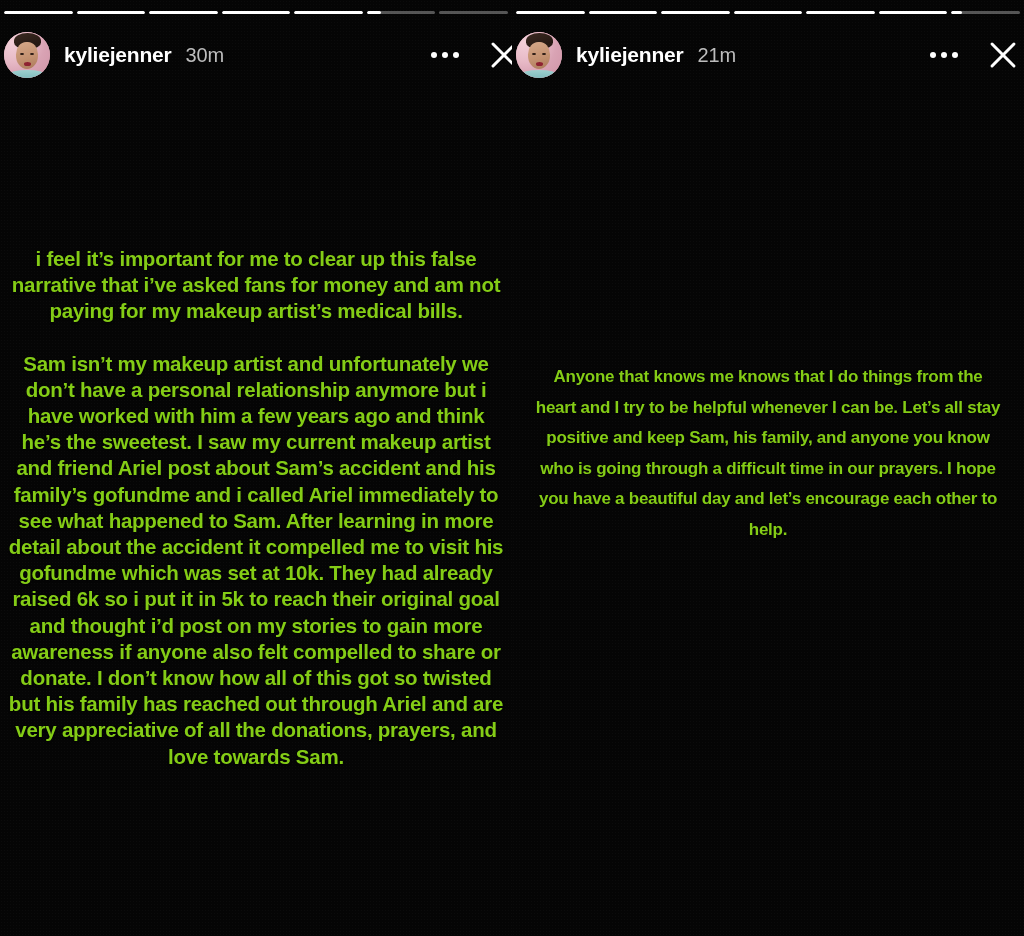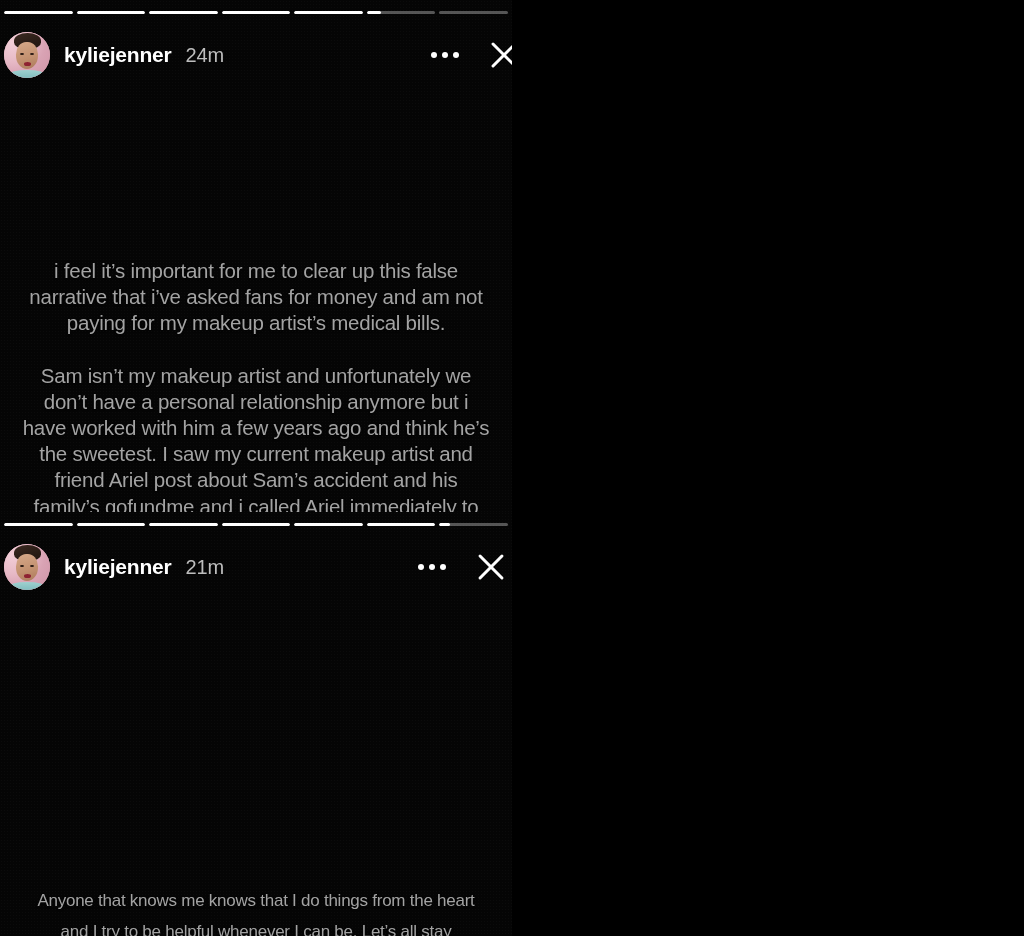--- a/index.html
+++ b/index.html
@@ -15,21 +15,21 @@
     font-family: "Liberation Sans", sans-serif;
     -webkit-font-smoothing: antialiased;
   }
 
   .stories-viewer {
     position: relative;
     width: 841px;
     height: 936px;
     background: #000000;
     display: flex;
-    flex-direction: column;
+    flex-direction: row;
   }
 
   .story-panel {
     position: relative;
     width: 512px;
     height: 936px;
     background: #050505;
     overflow: hidden;
     flex: 0 0 512px;
   }
@@ -212,24 +212,24 @@
   .panel-left .story-body {
     top: 246px;
     padding: 0 8px;
   }
   .panel-right .story-body {
     top: 362px;
     padding: 0 22px;
   }
 
   .story-para {
-    color: #a3a3a3;
-    font-weight: 400;
+    color: #84cc16;
+    font-weight: 700;
     letter-spacing: -0.25px;
-    margin: 12px;
+    margin: 0;
     text-shadow: 0 1px 2px rgba(0,0,0,0.55);
   }
   .panel-left .story-para {
     font-size: 20.5px;
     line-height: 26.2px;
   }
   .panel-left .story-para + .story-para { margin-top: 26px; }
 
   .panel-right .story-para {
     font-size: 17px;
@@ -282,21 +282,21 @@
       <div class="avatar">
         <div class="av-bg"></div>
         <div class="av-hair"></div>
         <div class="av-face"></div>
         <div class="av-eye-l"></div>
         <div class="av-eye-r"></div>
         <div class="av-lip"></div>
         <div class="av-shoulder"></div>
       </div>
       <div class="username">kyliejenner</div>
-      <div class="timestamp">24m</div>
+      <div class="timestamp">30m</div>
       <div class="header-spacer"></div>
       <div class="hdr-actions">
         <div class="more-icon">
           <span></span>
           <span></span>
           <span></span>
         </div>
         <div class="close-icon"></div>
       </div>
     </div>

